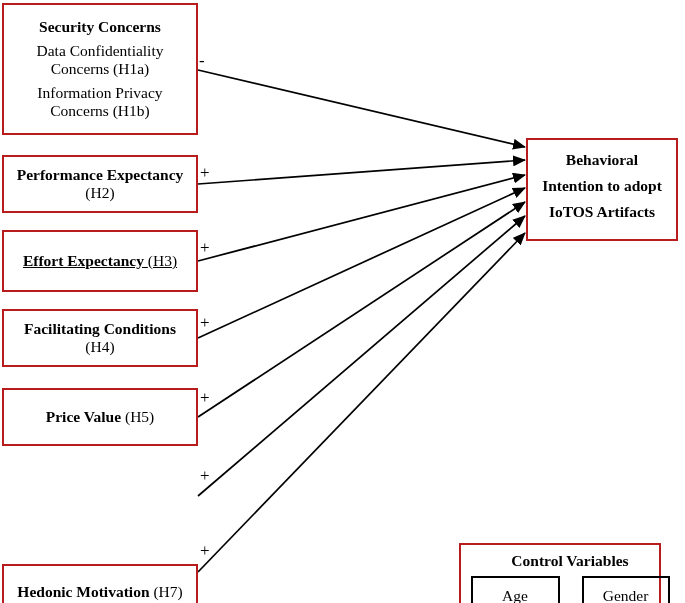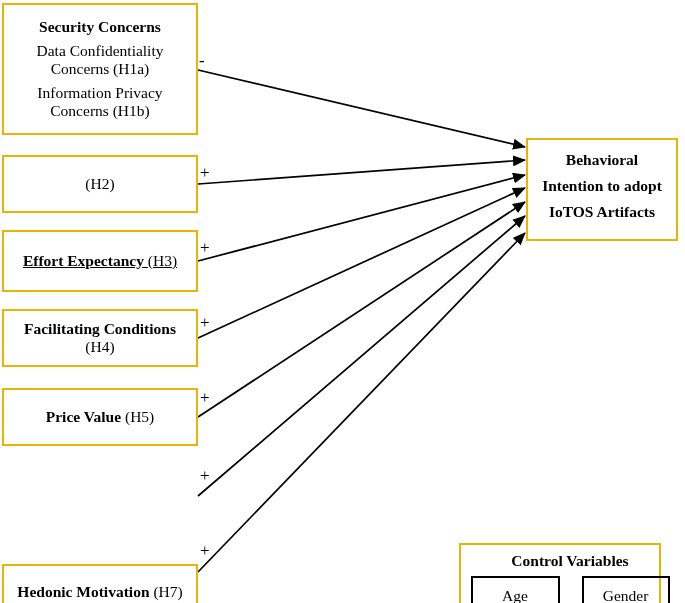--- a/index.html
+++ b/index.html
@@ -7,21 +7,21 @@
     position:relative;
     width:685px;height:603px;
     background:#ffffff;
     font-family:"Liberation Serif", serif;
     color:#000000;
     overflow:hidden;
   }
   .arrow-layer{position:absolute;left:0;top:0;width:685px;height:603px;}
   .box{
     position:absolute;
-    border:2px solid #eab308;
+    border:2px solid #b91c1c;
     background:#ffffff;
     box-sizing:border-box;
     display:flex;
     flex-direction:column;
     align-items:center;
     justify-content:center;
     text-align:center;
     font-size:15.5px;
     line-height:18px;
   }
@@ -75,20 +75,21 @@
     <line x1="198" y1="572" x2="525" y2="233" stroke="#000000" stroke-width="1.7" marker-end="url(#ah)"></line>
   </svg>
 
   <div class="box construct" style="top:3px;height:132px;">
     <div class="title">Security Concerns</div>
     <div class="security-item">Data Confidentiality Concerns (H1a)</div>
     <div class="security-item">Information Privacy Concerns (H1b)</div>
   </div>
 
   <div class="box construct" style="top:155px;height:58px;">
+    <div class="title">Performance Expectancy</div>
     <div class="hypo">(H2)</div>
   </div>
 
   <div class="box construct" style="top:230px;height:62px;text-decoration:underline;">
     <div class="inline-label">
       <span class="title">Effort Expectancy</span> 
       <span class="hypo">(H3)</span>
     </div>
   </div>
 

